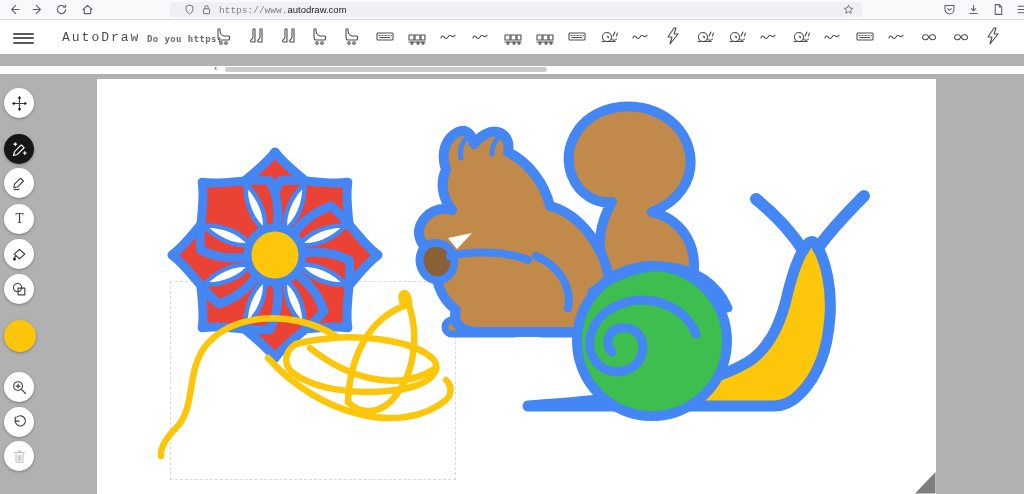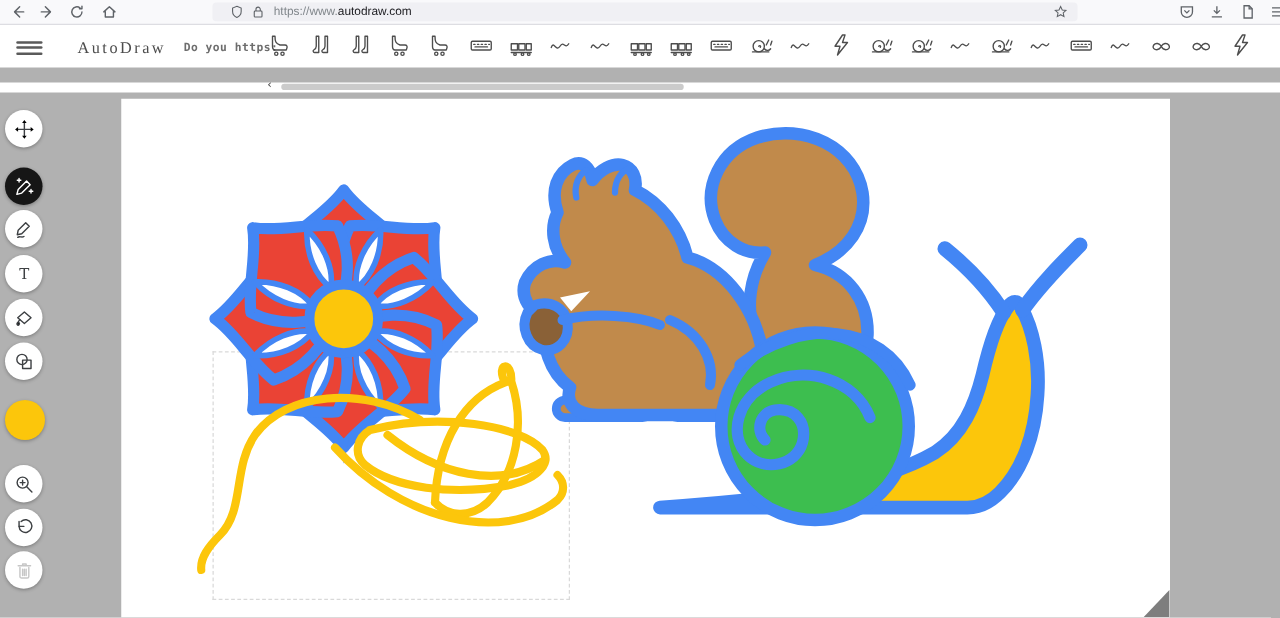--- a/index.html
+++ b/index.html
@@ -14,32 +14,32 @@
   }
   .nav-ico{position:absolute;top:3px;width:13px;height:13px;color:#5f6368;}
   .nav-ico svg{width:13px;height:13px;display:block;}
   .url-pill{
     position:absolute;left:170px;top:2px;width:692px;height:15px;
     background:#f0f0f4;border-radius:3px;display:flex;align-items:center;
   }
   .url-pill .pill-ico{width:11px;height:11px;color:#5f6368;margin-left:14px;flex:0 0 auto;}
   .url-pill .pill-ico svg{width:11px;height:11px;display:block;}
   .url-text{font-size:9.5px;margin-left:7px;color:#1b1b1f;white-space:nowrap;flex:1;}
-  .url-text .scheme{color:#80868b;}
+  .url-text .scheme{color:#80868b;font-family:Liberation Mono, monospace;}
   .star-ico{width:11px;height:11px;color:#5f6368;margin-right:8px;flex:0 0 auto;}
   .star-ico svg{width:11px;height:11px;display:block;}
   
   .app-header{
     position:absolute;left:0;top:20px;width:1024px;height:34px;background:#ffffff;z-index:20;
   }
   .hamburger{position:absolute;left:13px;top:13px;width:21px;height:11px;cursor:pointer;}
   .hamburger span{display:block;height:1.8px;background:#5a5a5a;margin-bottom:2.6px;border-radius:1px;}
   .app-title{
     position:absolute;left:62px;top:10px;
-    font-family:Liberation Serif, serif;font-size:13px;letter-spacing:2px;color:#4c4c4c;
+    font-family:Liberation Mono, monospace;font-size:13px;letter-spacing:2px;color:#4c4c4c;
   }
   .suggest-label{
     position:absolute;left:147px;top:14px;
     font-family:"DejaVu Sans Mono",monospace;font-size:9px;font-weight:bold;color:#6d6d6d;letter-spacing:.4px;
   }
   .suggestion-strip{
     position:absolute;left:215px;top:3px;right:0;height:26px;
     display:flex;gap:12px;overflow:hidden;align-items:center;
   }
   .suggestion{width:20px;height:22px;flex:0 0 auto;color:#4d4d4d;cursor:pointer;}

